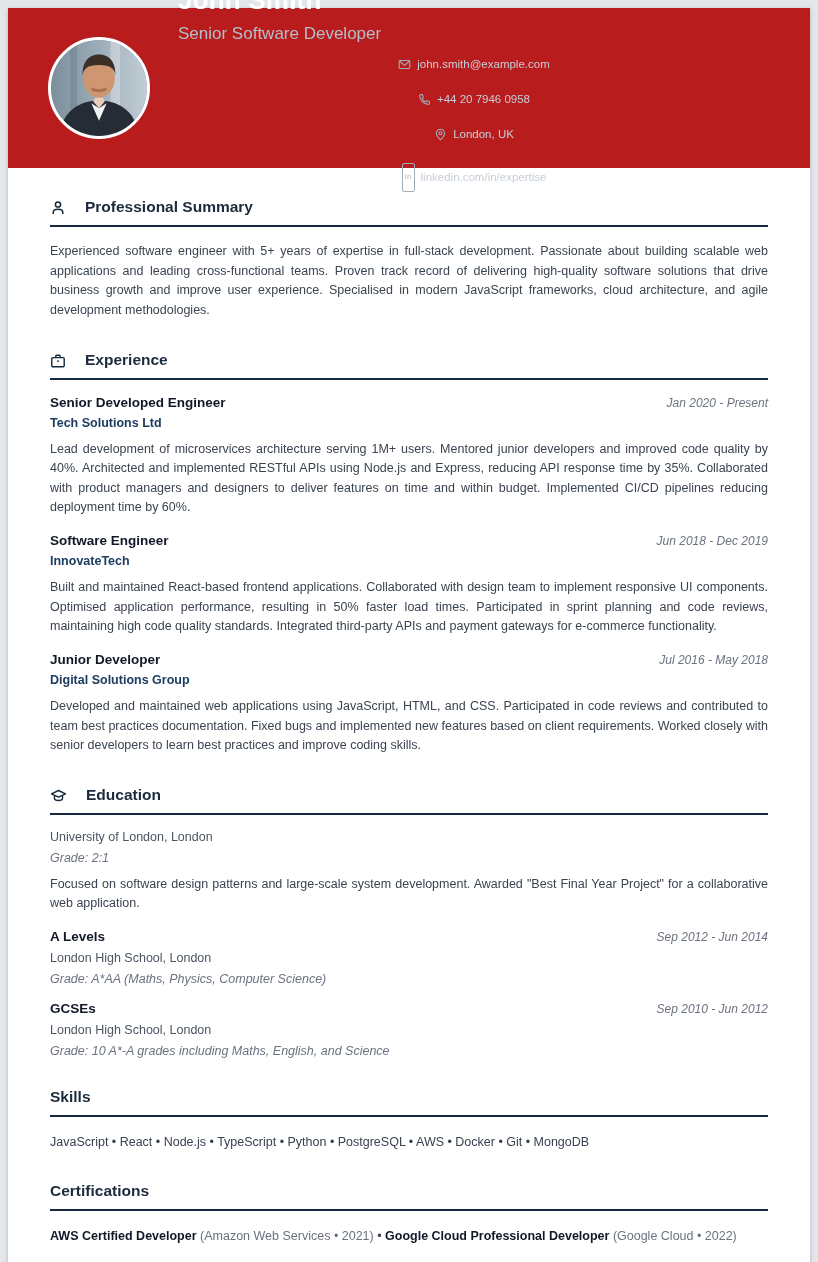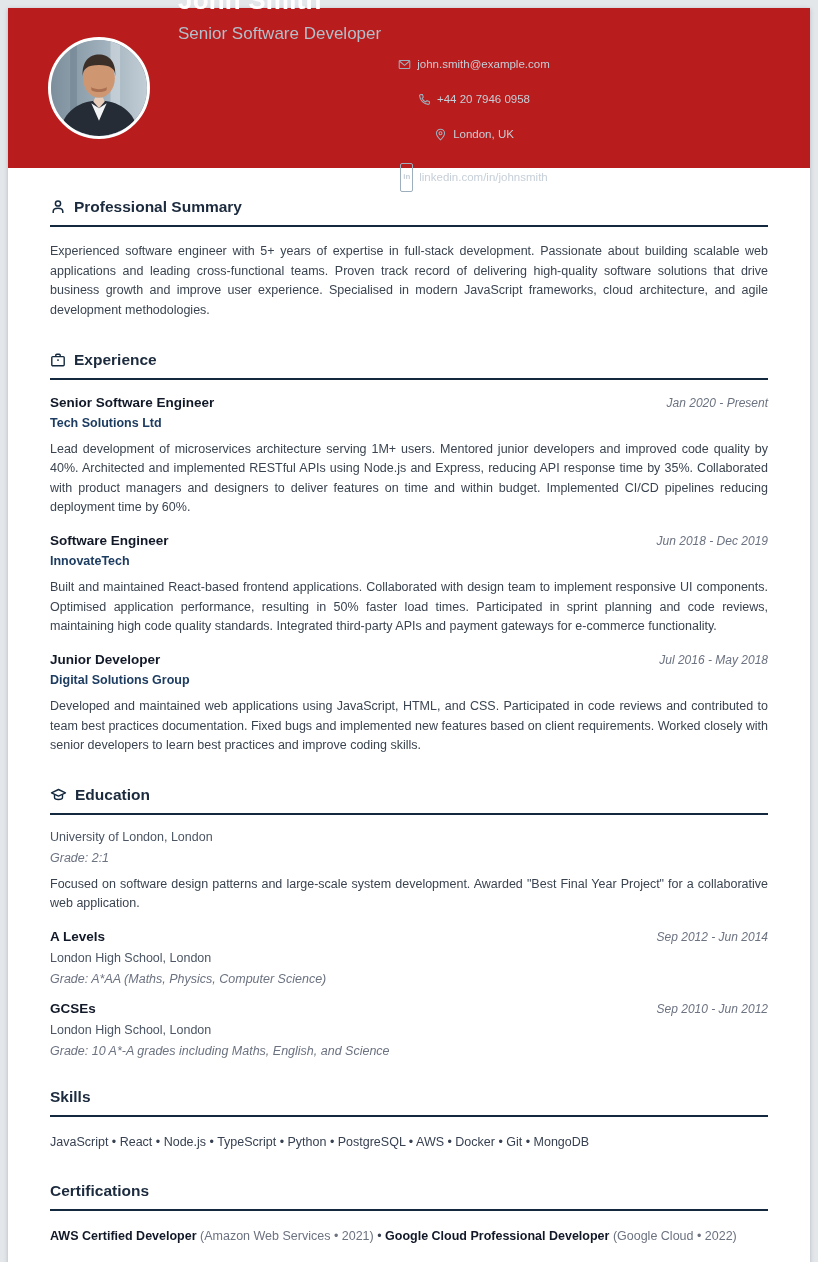--- a/index.html
+++ b/index.html
@@ -32,21 +32,21 @@
   .contact svg { display: block; }
   .li-badge {
     width: 13px; height: 29px; border: 1px solid #9daebc; border-radius: 2px;
     font-size: 8px; color: #c6cfd8; display: flex; align-items: center; justify-content: center;
     font-weight: bold; line-height: 1;
   }
   
   .content { padding: 30px 42px 40px; flex: 1; }
   .section { margin-bottom: 30px; }
   .section-head {
-    display: flex; align-items: center; gap: 8px;
+    display: flex; align-items: flex-end; gap: 19px;
     color: #1b2a3d; font-size: 15.5px; font-weight: bold;
     padding-bottom: 9px; border-bottom: 2.5px solid #14293e; margin-bottom: 15px;
   }
   .section-head svg { color: #14293e; flex: none; }
   .para { font-size: 12.5px; line-height: 1.57; color: #3a4450; text-align: justify; }
   
   .entry { margin-bottom: 15px; }
   .entry-top { display: flex; justify-content: space-between; align-items: baseline; }
   .entry-title { font-size: 13.5px; font-weight: bold; color: #111827; }
   .entry-date { font-size: 12px; font-style: italic; color: #6b7280; white-space: nowrap; }
@@ -114,21 +114,21 @@
           <span>
             <svg width="13" height="13" viewBox="0 0 16 16" fill="none" stroke="#9daebc" stroke-width="1.3">
               <path d="M8,1.5 C10.8,1.5 13,3.7 13,6.5 C13,10 8,14.5 8,14.5 C8,14.5 3,10 3,6.5 C3,3.7 5.2,1.5 8,1.5 Z"></path>
               <circle cx="8" cy="6.5" r="1.8"></circle>
             </svg>
           </span>
           <span>London, UK</span>
         </div>
         <div class="contact">
           <span class="li-badge">in</span>
-          <span>linkedin.com/in/johnsmith</span>
+          <span>linkedin.com/in/expertise</span>
         </div>
       </div>
     </div>
   </div>
 
   <div class="content">
 
     <div class="section">
       <div class="section-head">
         <svg width="16" height="16" viewBox="0 0 16 16" fill="none" stroke="currentColor" stroke-width="1.5">
@@ -145,21 +145,21 @@
         <svg width="16" height="16" viewBox="0 0 16 16" fill="none" stroke="currentColor" stroke-width="1.4">
           <rect x="1.8" y="4.6" width="12.4" height="9.2" rx="1"></rect>
           <path d="M5.8,4.6 L5.8,3.2 C5.8,2.6 6.2,2.2 6.8,2.2 L9.2,2.2 C9.8,2.2 10.2,2.6 10.2,3.2 L10.2,4.6"></path>
           <path d="M8,7.2 L8,9"></path>
         </svg>
         <span>Experience</span>
       </div>
 
       <div class="entry">
         <div class="entry-top">
-          <span class="entry-title">Senior Software Engineer</span>
+          <span class="entry-title">Senior Developed Engineer</span>
           <span class="entry-date">Jan 2020 - Present</span>
         </div>
         <div class="entry-company">Tech Solutions Ltd</div>
         <p class="para">Lead development of microservices architecture serving 1M+ users. Mentored junior developers and improved code quality by 40%. Architected and implemented RESTful APIs using Node.js and Express, reducing API response time by 35%. Collaborated with product managers and designers to deliver features on time and within budget. Implemented CI/CD pipelines reducing deployment time by 60%.</p>
       </div>
 
       <div class="entry">
         <div class="entry-top">
           <span class="entry-title">Software Engineer</span>
           <span class="entry-date">Jun 2018 - Dec 2019</span>

